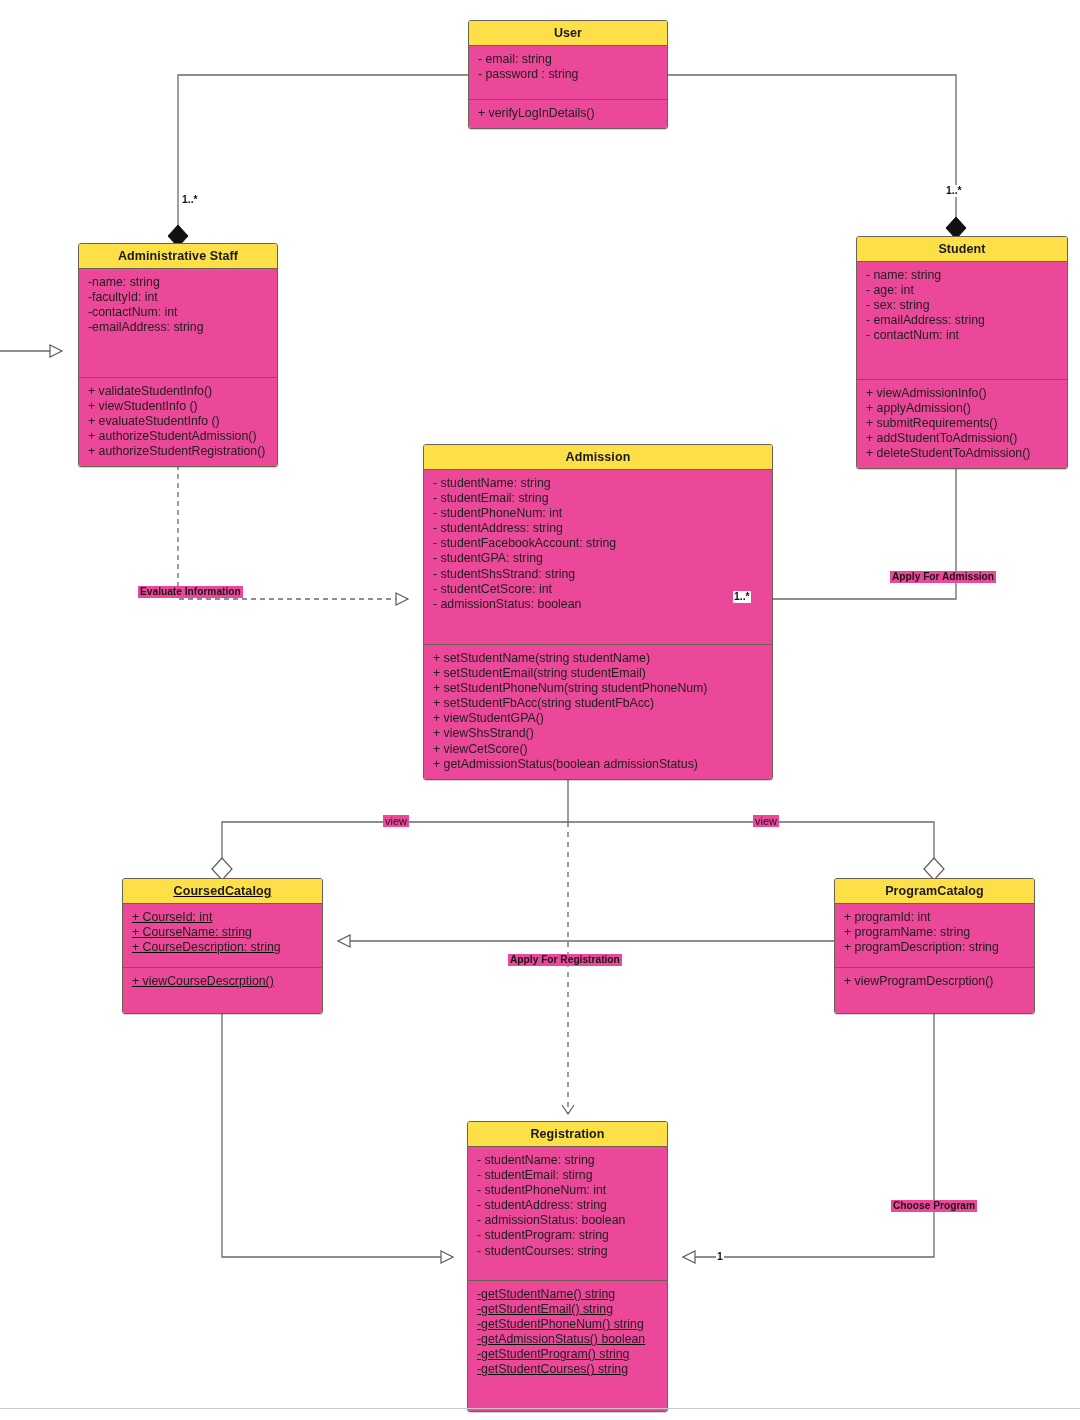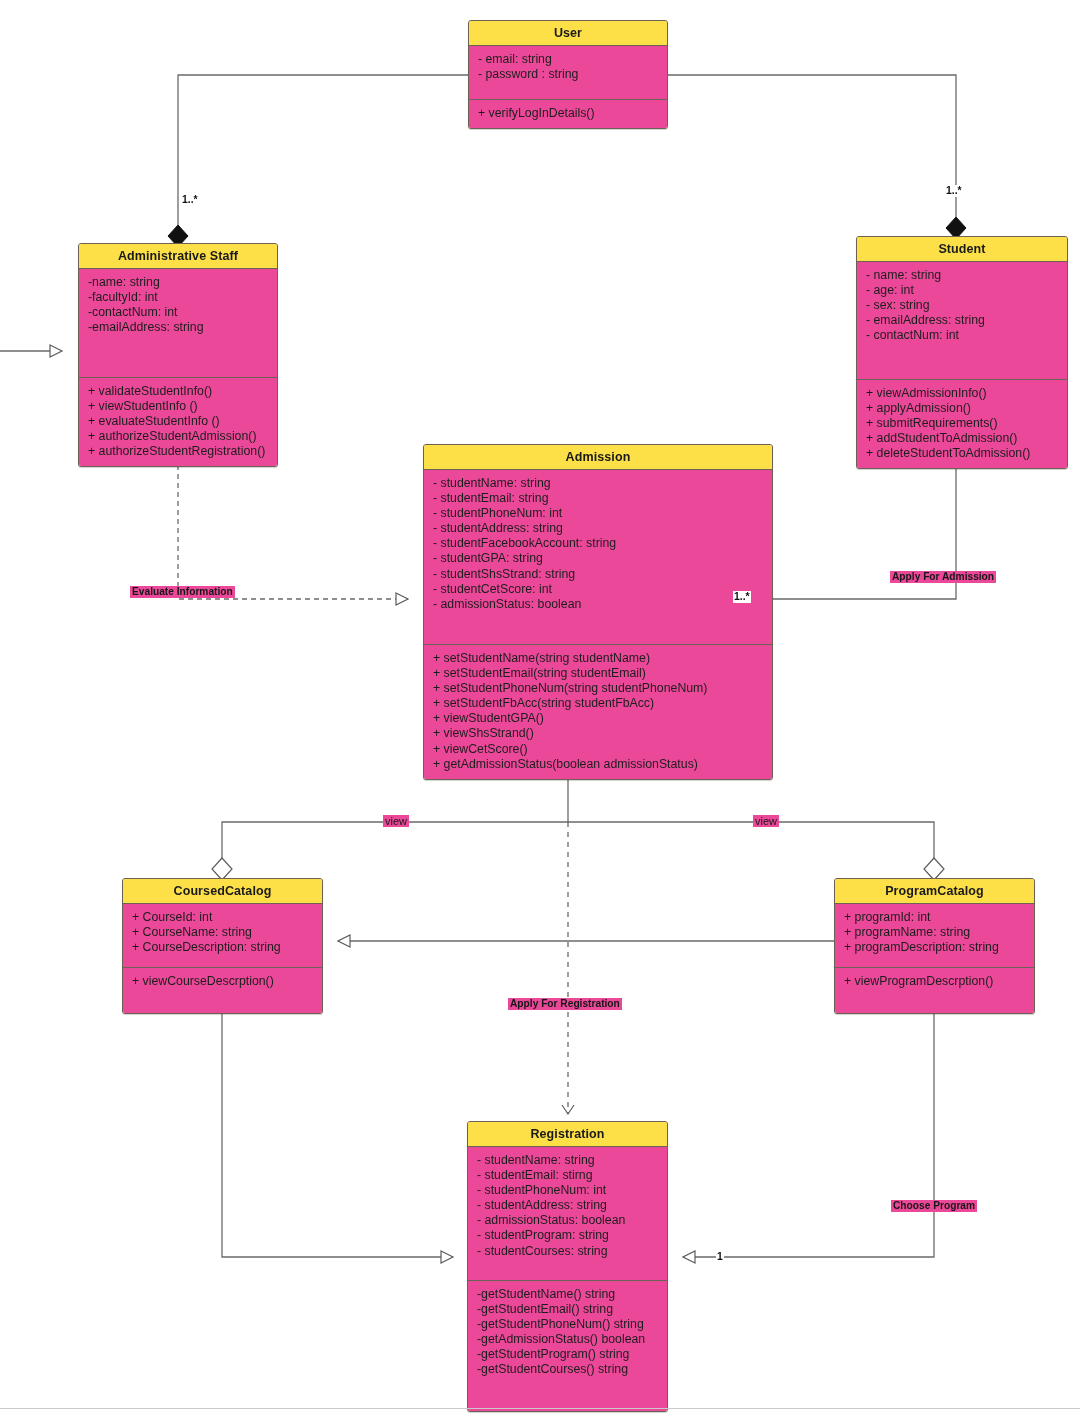--- a/index.html
+++ b/index.html
@@ -230,21 +230,21 @@
       <div class="uml-row">+ setStudentEmail(string studentEmail)</div>
       <div class="uml-row">+ setStudentPhoneNum(string studentPhoneNum)</div>
       <div class="uml-row">+ setStudentFbAcc(string studentFbAcc)</div>
       <div class="uml-row">+ viewStudentGPA()</div>
       <div class="uml-row">+ viewShsStrand()</div>
       <div class="uml-row">+ viewCetScore()</div>
       <div class="uml-row">+ getAdmissionStatus(boolean admissionStatus)</div>
     </div>
   </div>
 
-  <div class="uml-class" style="left:122px; top:878px; width:201px;">
+  <div class="uml-class" style="left:122px; top:878px; width:201px;text-decoration:underline;">
     <div class="uml-title">CoursedCatalog</div>
     <div class="uml-compartment attrs" style="height:50px;">
       <div class="uml-row">+ CourseId: int</div>
       <div class="uml-row">+ CourseName: string</div>
       <div class="uml-row">+ CourseDescription: string</div>
     </div>
     <div class="uml-compartment" style="height:32px;">
       <div class="uml-row">+ viewCourseDescrption()</div>
     </div>
   </div>
@@ -265,45 +265,45 @@
     <div class="uml-title">Registration</div>
     <div class="uml-compartment attrs" style="height:120px;">
       <div class="uml-row">- studentName: string</div>
       <div class="uml-row">- studentEmail: stirng</div>
       <div class="uml-row">- studentPhoneNum: int</div>
       <div class="uml-row">- studentAddress: string</div>
       <div class="uml-row">- admissionStatus: boolean</div>
       <div class="uml-row">- studentProgram: string</div>
       <div class="uml-row">- studentCourses: string</div>
     </div>
-    <div class="uml-compartment" style="height:117px;">
+    <div class="uml-compartment" style="height:117px;text-decoration:underline;">
       <div class="uml-row">-getStudentName() string</div>
       <div class="uml-row">-getStudentEmail() string</div>
       <div class="uml-row">-getStudentPhoneNum() string</div>
       <div class="uml-row">-getAdmissionStatus() boolean</div>
       <div class="uml-row">-getStudentProgram() string</div>
       <div class="uml-row">-getStudentCourses() string</div>
     </div>
   </div>
 
   <div class="mult-label" style="left:181px; top:194px;">1..*</div>
 
   <div class="mult-label" style="left:945px; top:185px;">1..*</div>
 
-  <div class="edge-label" style="left:130px; top:586px;">Evaluate Information</div>
+  <div class="edge-label" style="left:138px; top:586px;">Evaluate Information</div>
 
   <div class="edge-label" style="left:890px; top:571px;">Apply For Admission</div>
 
   <div class="mult-label" style="left:733px; top:591px;">1..*</div>
 
   <div class="edge-label plain" style="left:383px; top:815px;">view</div>
 
   <div class="edge-label plain" style="left:753px; top:815px;">view</div>
 
-  <div class="edge-label" style="left:508px; top:954px;margin-top:44px;">Apply For Registration</div>
+  <div class="edge-label" style="left:508px; top:954px;">Apply For Registration</div>
 
   <div class="edge-label" style="left:891px; top:1200px;">Choose Program</div>
 
   <div class="mult-label" style="left:716px; top:1251px;">1</div>
 
   <div class="bottom-rule" style="top:1408px;"></div>
 
 </div>
 
 </body></html>

